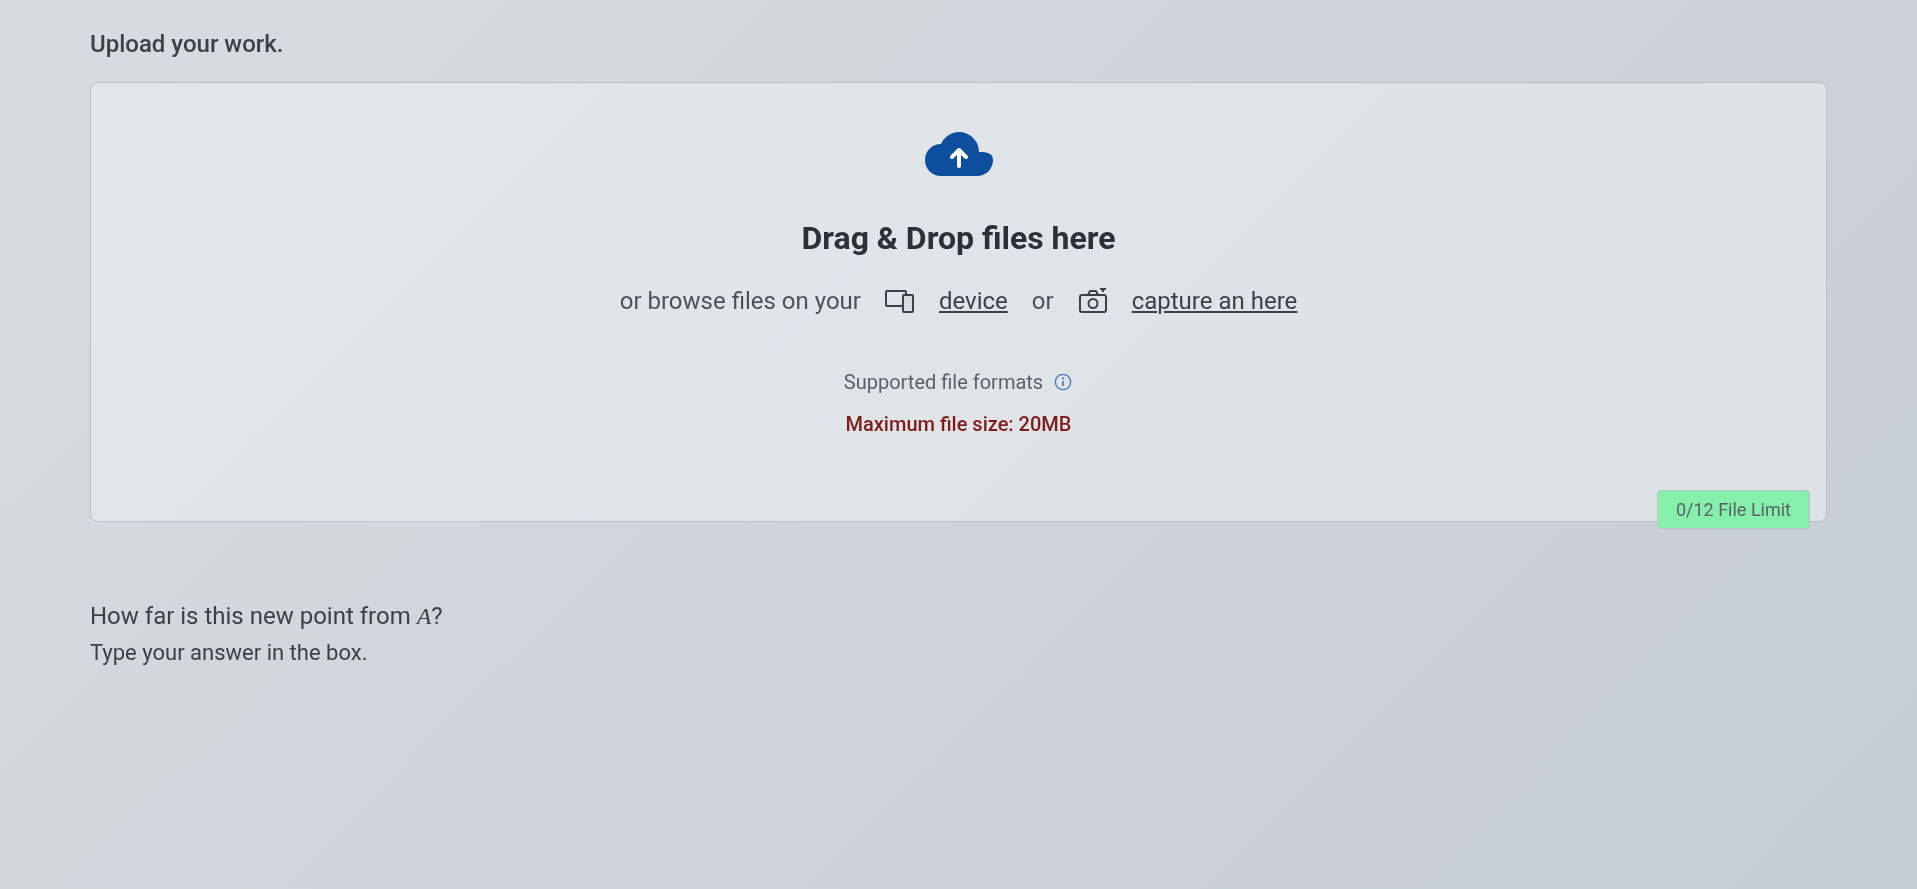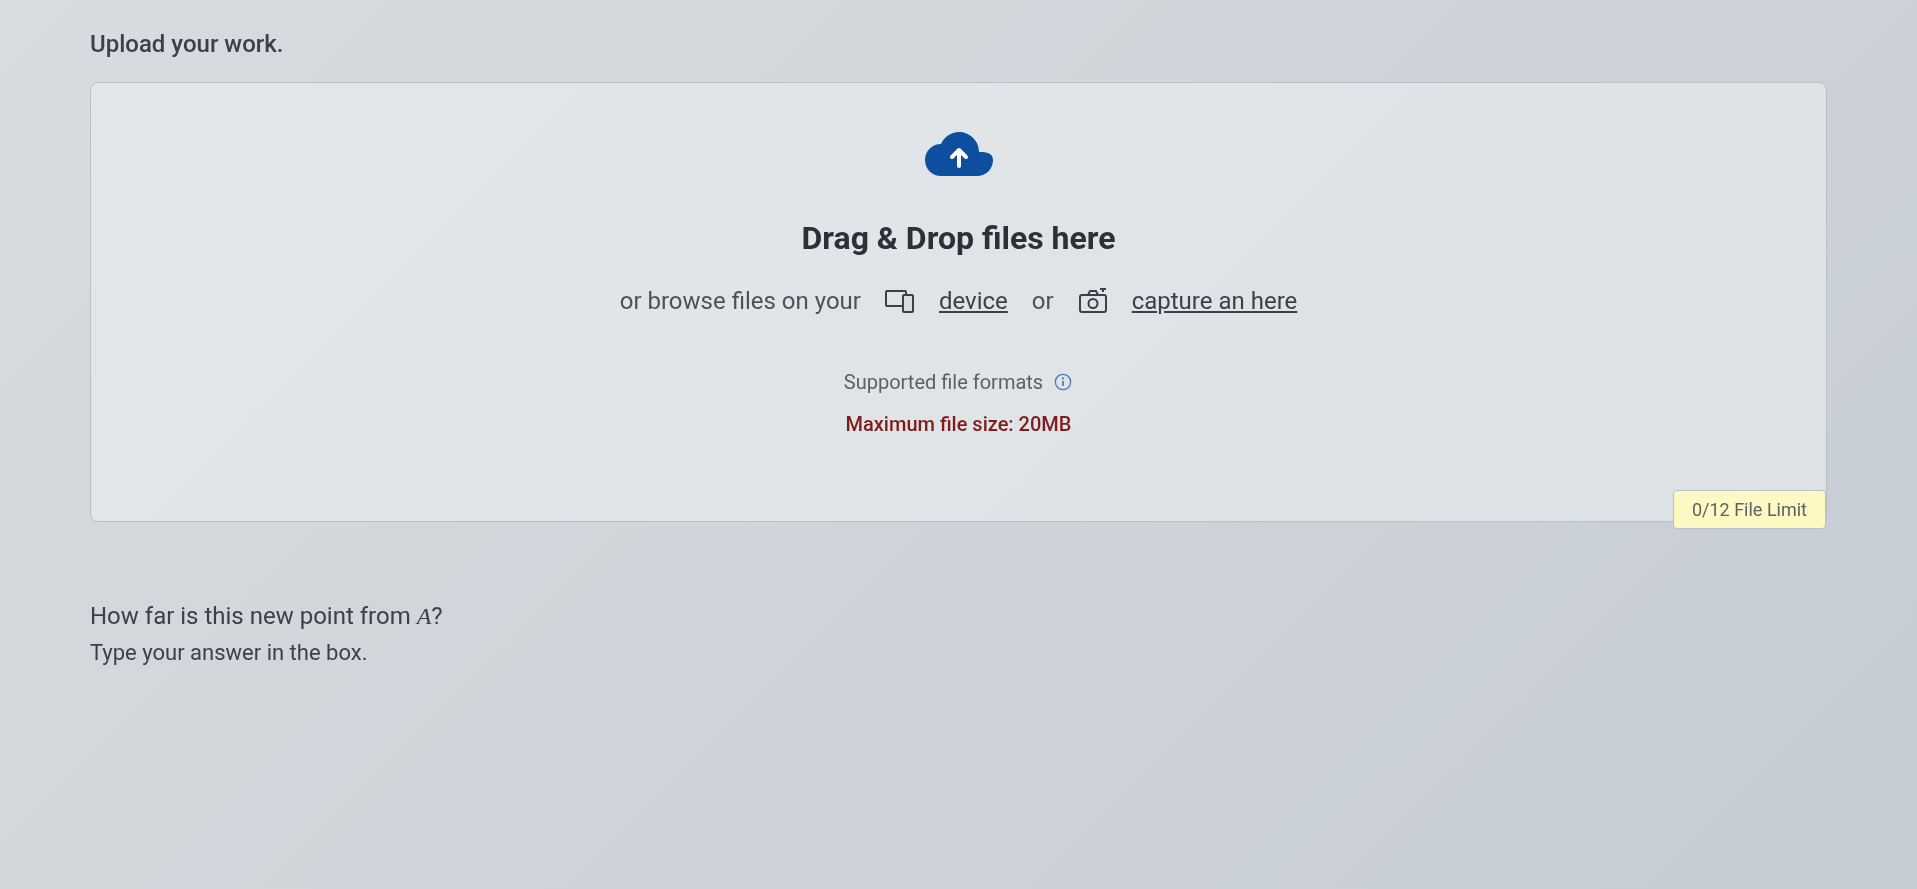--- a/index.html
+++ b/index.html
@@ -82,23 +82,23 @@
       justify-content: center;
     }
     .max-size {
       font-size: 20px;
       color: #7f1d1d;
       font-weight: 500;
       margin-bottom: 40px;
     }
     .file-limit {
       position: absolute;
-      right: 0;
+      right: 16px;
       bottom: -8px;
-      background: #fef9c3;
+      background: #86efac;
       border: 1px solid #b8c0c8;
       border-radius: 4px;
       padding: 8px 18px;
       font-size: 18px;
       color: #5a6169;
     }
     .question-text {
       font-size: 24px;
       color: #3a4149;
     }

